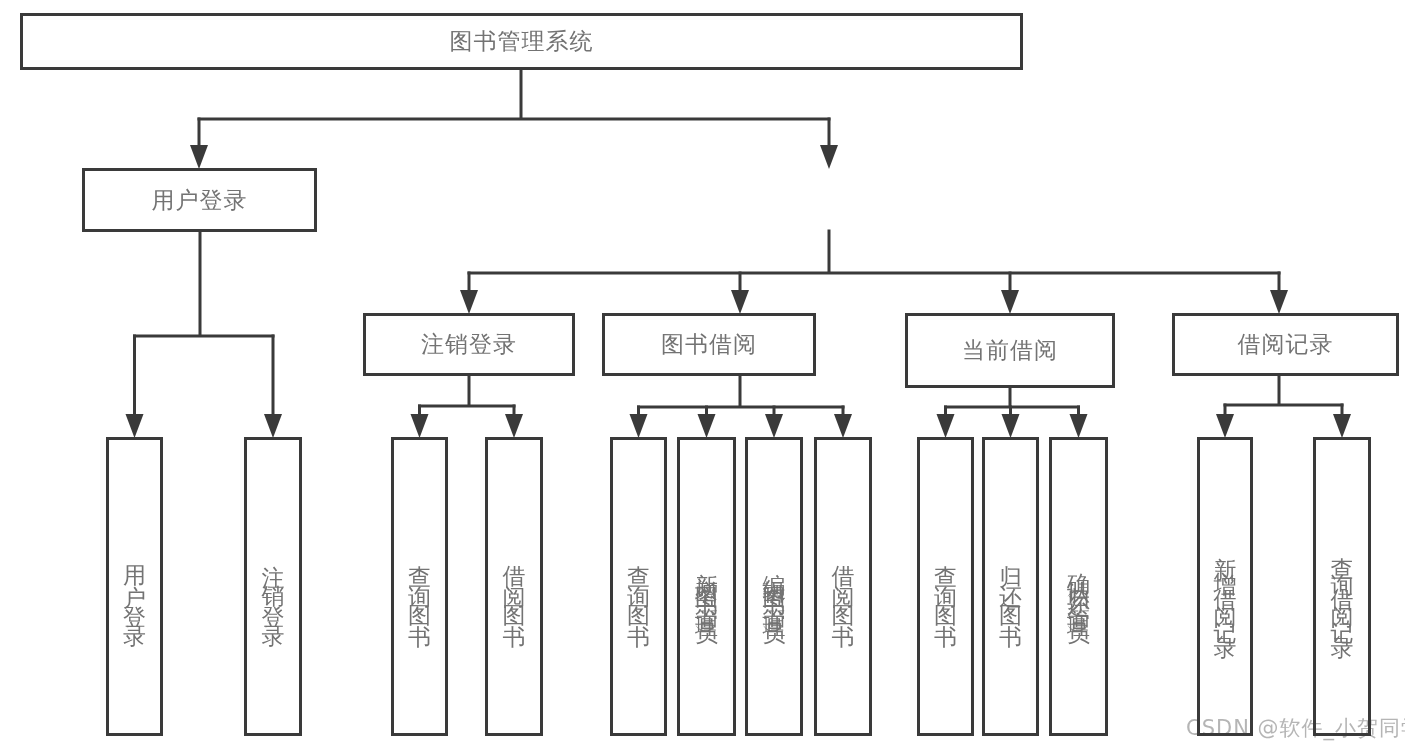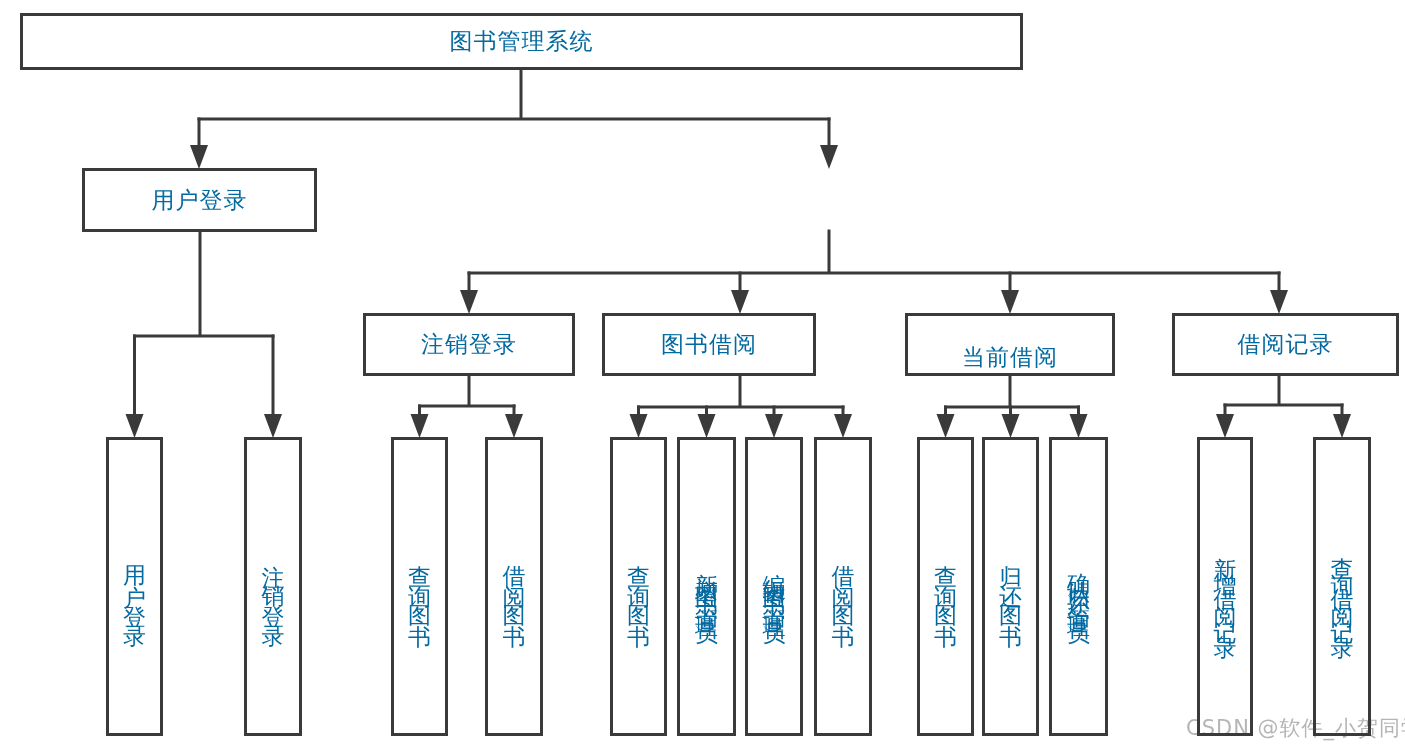--- a/index.html
+++ b/index.html
@@ -13,21 +13,21 @@
   }
   #wires{position:absolute;left:0;top:0;z-index:1;}
   .node{
     position:absolute;
     box-sizing:border-box;
     border:3px solid #3a3a3a;
     background:#ffffff;
     display:flex;align-items:center;justify-content:center;
     font-size:23px;
     letter-spacing:1px;
-    color:#0369a1;
+    color:#737373;
     z-index:3;
   }
   .leaf{
     top:437px;height:299px;
     background:transparent;
     z-index:3;
   }
   .leaf span{
     writing-mode:vertical-rl;
     text-orientation:mixed;
@@ -38,21 +38,21 @@
   .ls4 span{letter-spacing:20px;}
   .ls6 span{letter-spacing:16px;}
   .ls9 span{letter-spacing:7px;}
 
   
   #n-root{left:20px;top:13px;width:1003px;height:57px;}
   #n-user-login{left:82px;top:168px;width:235px;height:64px;}
   #n-book-mgmt{left:712px;top:168px;width:235px;height:64px;}
   #n-new-rec{left:363px;top:313px;width:212px;height:63px;}
   #n-borrow{left:602px;top:313px;width:214px;height:63px;}
-  #n-current{left:905px;top:313px;width:210px;height:63px;align-items:flex-end;}
+  #n-current{left:905px;top:313px;width:210px;height:75px;}
   #n-records{left:1172px;top:313px;width:227px;height:63px;}
 
   
   #l-login{left:106px;width:57px;}
   #l-logout{left:244px;width:58px;}
   #l-nr-query{left:391px;width:57px;}
   #l-nr-borrow{left:485px;width:58px;}
   #l-bb-query{left:610px;width:57px;}
   #l-bb-add{left:677px;width:59px;}
   #l-bb-edit{left:745px;width:58px;}

